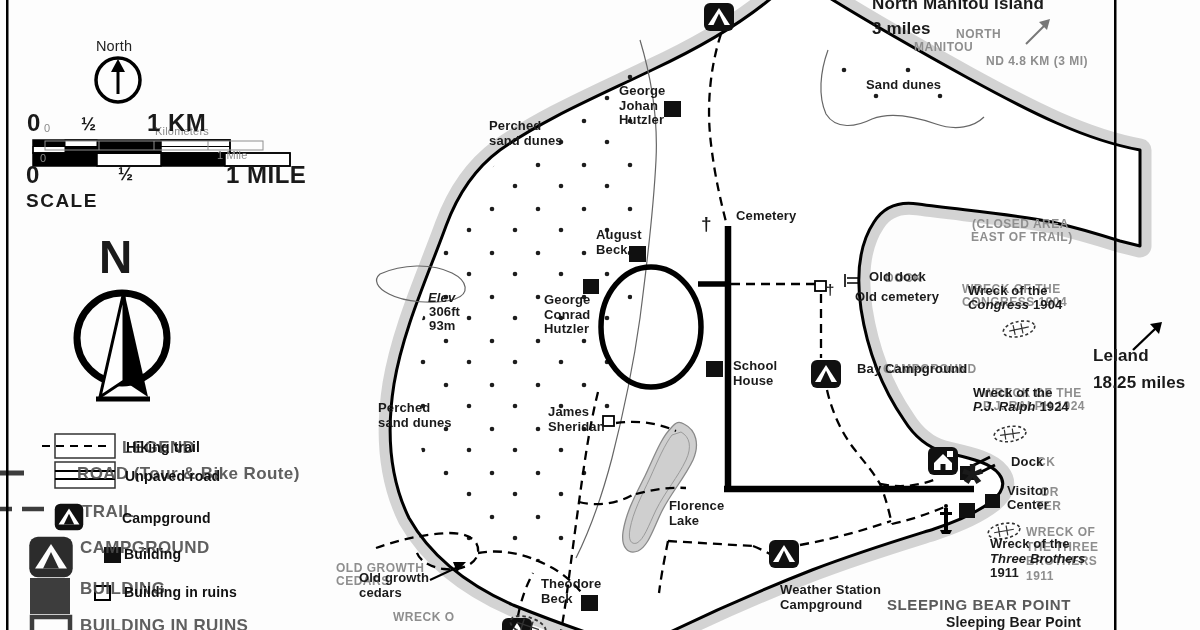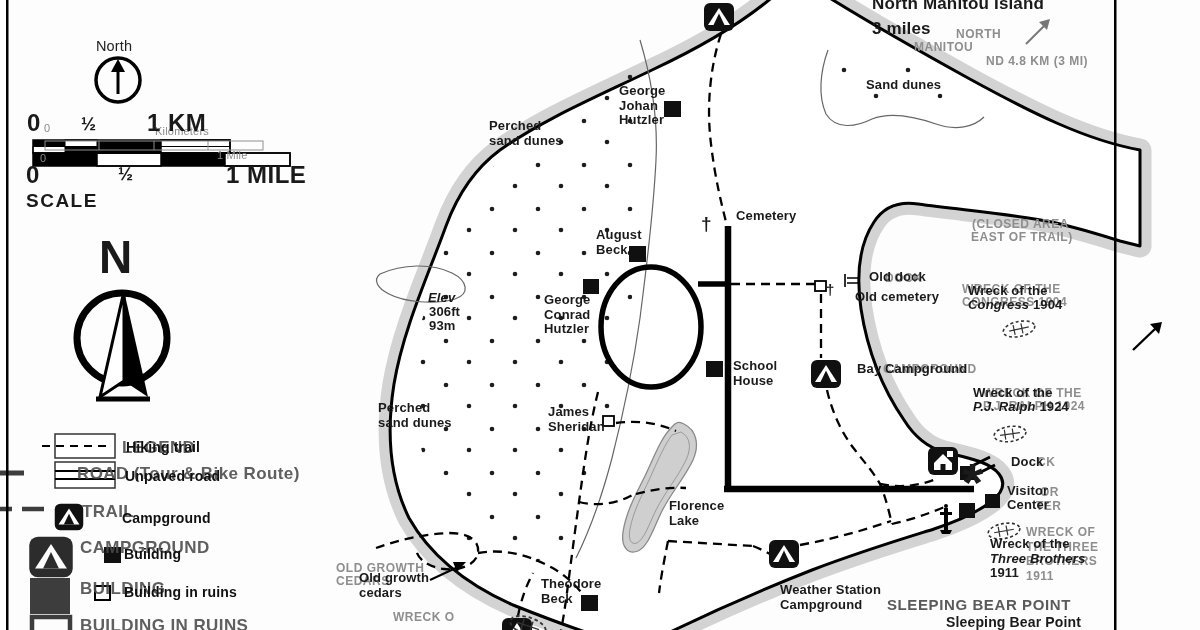--- a/index.html
+++ b/index.html
@@ -305,20 +305,22 @@
 <div class="lbl ghost" style="left:1026px;top:525px;line-height:1.22">WRECK OF
 THE THREE
 BROTHERS
 1911</div>
 <div class="lbl" style="left:990px;top:537px;line-height:1.13"><span>Wreck of the</span>
 <span class="it">Three Brothers</span>
 <span>1911</span></div>
 
 <div class="lbl ghost" style="left:393px;top:611px">WRECK O</div>
 
+<div class="lbl big" style="left:1093px;top:342px;line-height:1.6">Leland
+18.25 miles</div>
 <div class="lbl ghost" style="left:1037px;top:456px">CK</div>
 <div class="lbl" style="left:1011px;top:455px">Dock</div>
 <div class="lbl ghost" style="left:1040px;top:486px">OR</div>
 <div class="lbl ghost" style="left:1036px;top:500px">TER</div>
 <div class="lbl" style="left:1007px;top:484px;line-height:1.1">Visitor
 Center</div>
 <div class="lbl glyph-star" style="left:962px;top:458px">*</div>
 
 <div class="lbl ghost-dark" style="left:887px;top:597px;font-size:15px;letter-spacing:.6px">SLEEPING BEAR POINT</div>
 <div class="lbl ghost-dark" style="left:887px;top:629px;font-size:15px;letter-spacing:.6px">11.3 KM (7 MI)</div>

